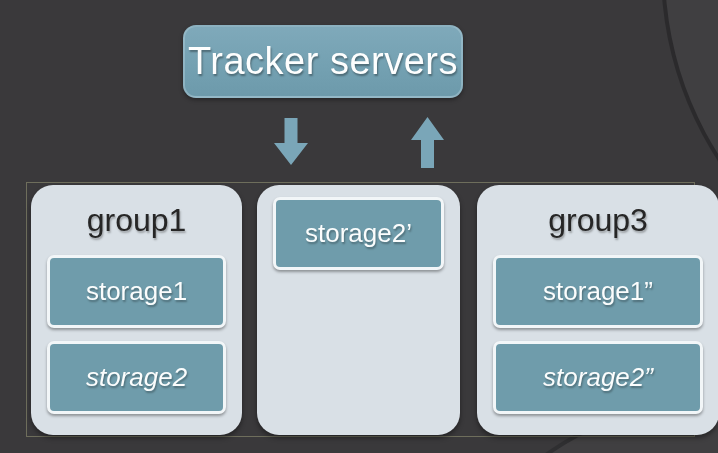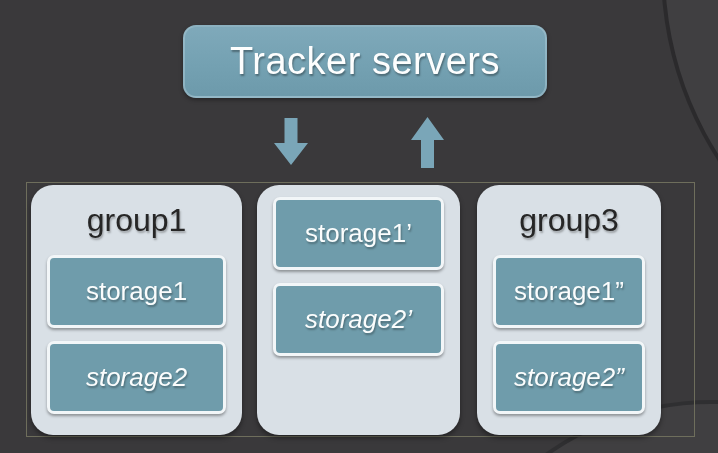--- a/index.html
+++ b/index.html
@@ -14,21 +14,21 @@
   .bg-arc{
     position:absolute;border-radius:50%;box-sizing:border-box;
     background:rgba(255,255,255,0.035);
     border:4px solid rgba(18,18,20,0.45);
   }
   .arc-top-right{left:661px;top:-379px;width:698px;height:698px;}
   .arc-bottom-right{left:425px;top:400px;width:572px;height:572px;border-color:rgba(18,18,20,0.35);}
 
   
   .tracker-box{
-    position:absolute;left:183px;top:25px;width:364px;height:73px;
+    position:absolute;left:183px;top:25px;width:280px;height:73px;
     box-sizing:border-box;
     background:linear-gradient(180deg,#7fa9ba 0%,#74a1b2 55%,#6d9aab 100%);
     border:2px solid rgba(165,197,209,0.55);
     border-radius:13px;
     display:flex;align-items:center;justify-content:center;
     box-shadow:0 2px 4px rgba(0,0,0,0.35);
   }
   .tracker-box span{
     color:#fdfefe;font-size:38px;letter-spacing:0.5px;
     text-shadow:1px 2px 2px rgba(0,0,0,0.35);
@@ -69,21 +69,21 @@
     display:flex;align-items:center;justify-content:center;
     box-shadow:0 2px 3px rgba(0,0,0,0.35);
   }
   .storage + .storage{margin-top:13px;font-style:italic;}
   .storage span{
     color:#fbfdfd;font-size:26px;white-space:nowrap;
     text-shadow:1px 2px 2px rgba(0,0,0,0.3);
   }
   .g1{left:31px;width:211px;}
   .g2{left:257px;width:203px;}
-  .g3{left:477px;width:184px;}
+  .g3{left:477px;width:242px;}
 </style>
 </head>
 <body>
 
 <div class="slide">
 
   <div class="bg-arc arc-top-right"></div>
   <div class="bg-arc arc-bottom-right"></div>
 
   <div class="tracker-box">
@@ -109,23 +109,20 @@
     <div class="storage">
       <span>storage1</span>
     </div>
     <div class="storage">
       <span>storage2</span>
     </div>
   </div>
 
   <div class="group g2">
     <div class="storage">
-      <span>storage1’</span>
-    </div>
-    <div class="storage">
       <span>storage2’</span>
     </div>
   </div>
 
   <div class="group g3">
     <div class="group-label">group3</div>
     <div class="storage">
       <span>storage1”</span>
     </div>
     <div class="storage">

